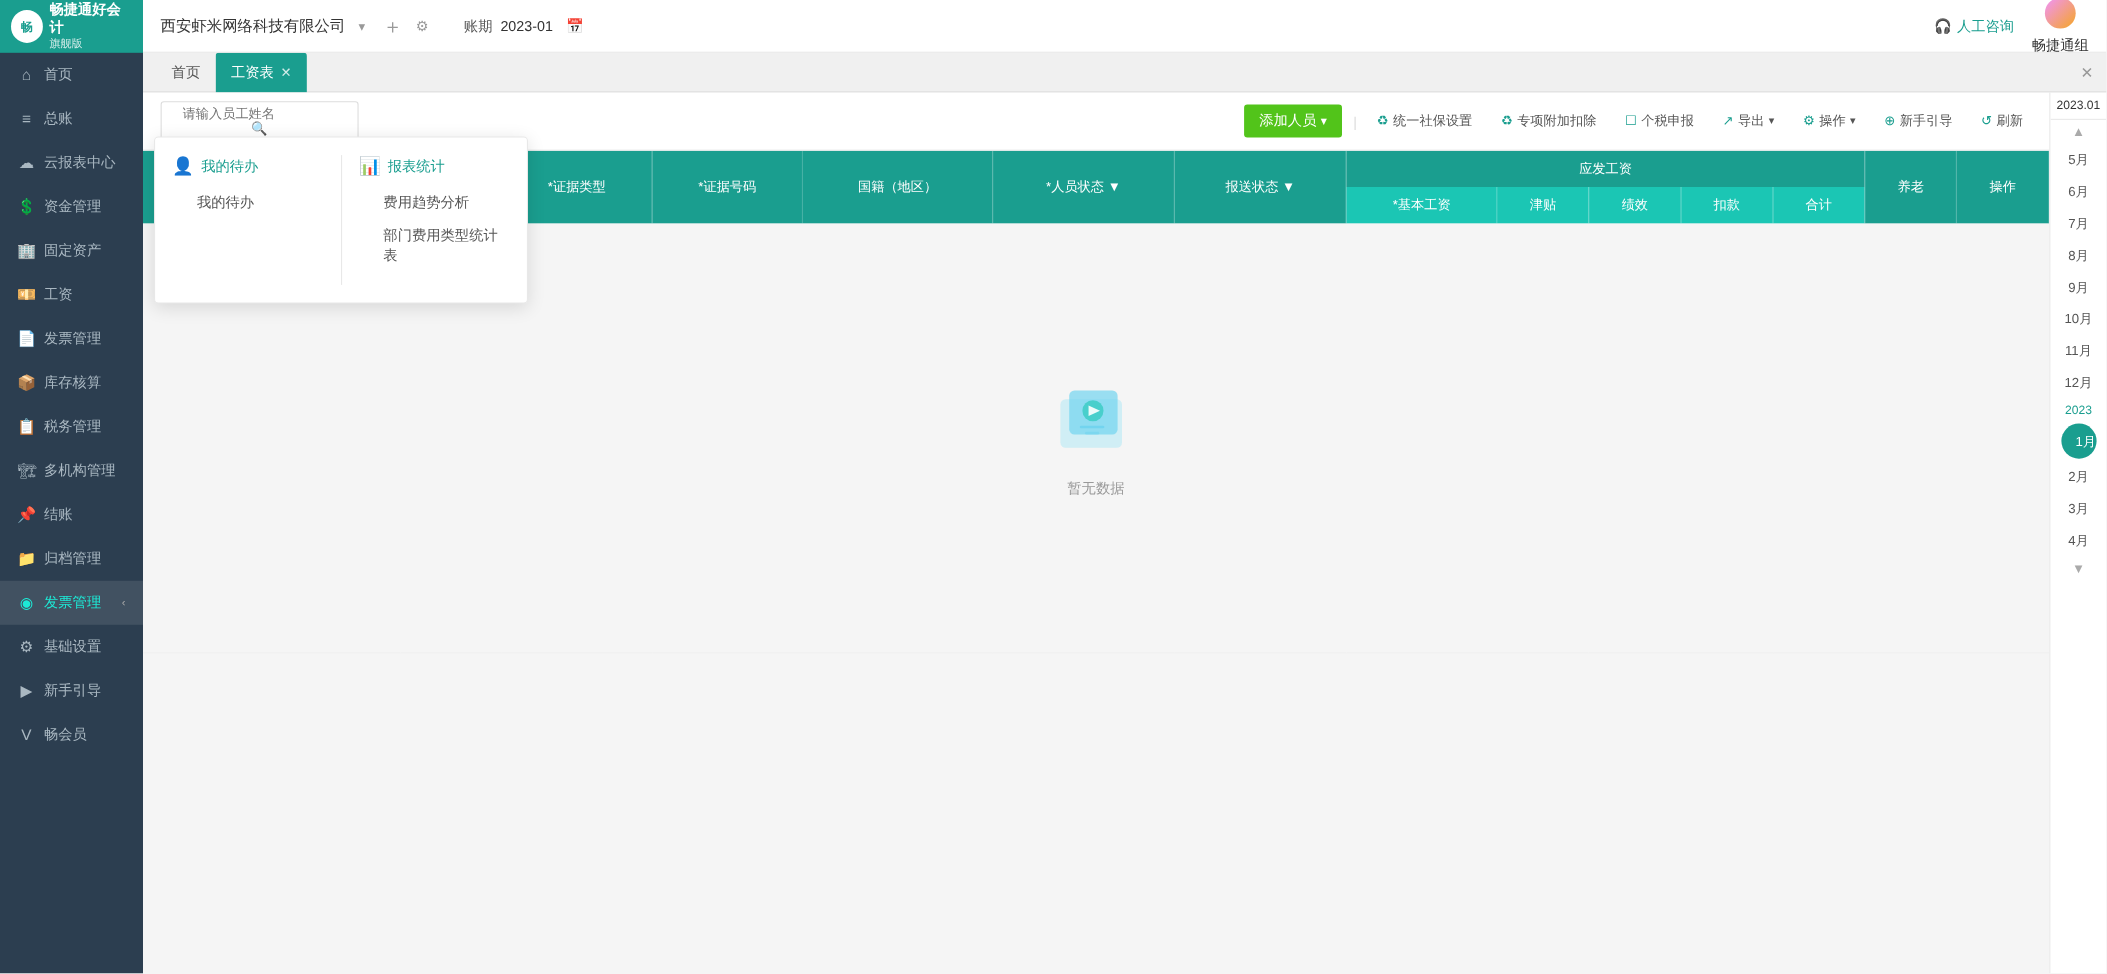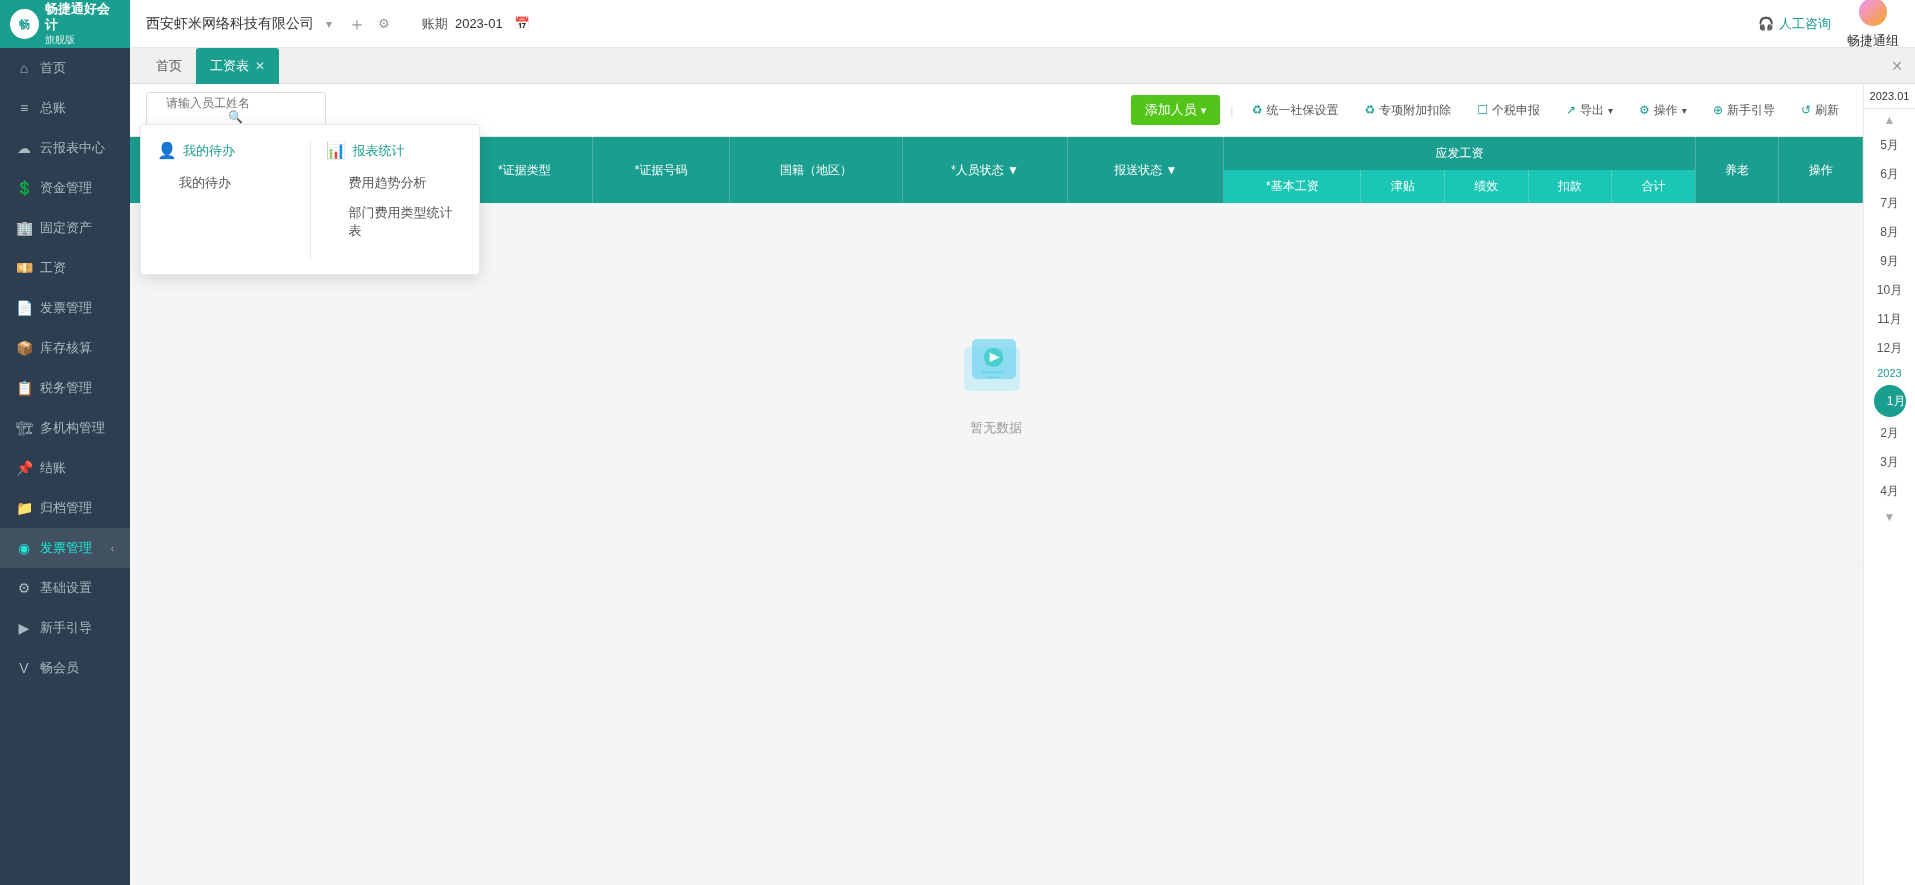--- a/index.html
+++ b/index.html
@@ -448,21 +448,21 @@
             <tr class="sub-header" style="background:#1bc6b4;">
               <th>*基本工资</th>
               <th>津贴</th>
               <th>绩效</th>
               <th>扣款</th>
               <th>合计</th>
             </tr>
           </thead>
           <tbody>
             <tr>
-              <td colspan="16" style="padding:64px 0;">
+              <td colspan="16" style="padding:80px 0;">
                 <div class="empty-state">
                   <svg class="empty-icon" viewBox="0 0 120 100" fill="none" xmlns="http://www.w3.org/2000/svg">
                     <rect x="20" y="25" width="70" height="55" rx="6" fill="#b8eaf5" opacity="0.6"></rect>
                     <rect x="30" y="15" width="55" height="50" rx="6" fill="#72d4ef" opacity="0.7"></rect>
                     <circle cx="57" cy="38" r="12" fill="#1bc6b4" opacity="0.6"></circle>
                     <polygon points="52,32 65,38 52,44" fill="white" opacity="0.9"></polygon>
                     <rect x="42" y="55" width="28" height="3" rx="1.5" fill="#72d4ef"></rect>
                     <rect x="48" y="62" width="16" height="3" rx="1.5" fill="#72d4ef" opacity="0.6"></rect>
                   </svg>
                   <div class="empty-text">暂无数据</div>

